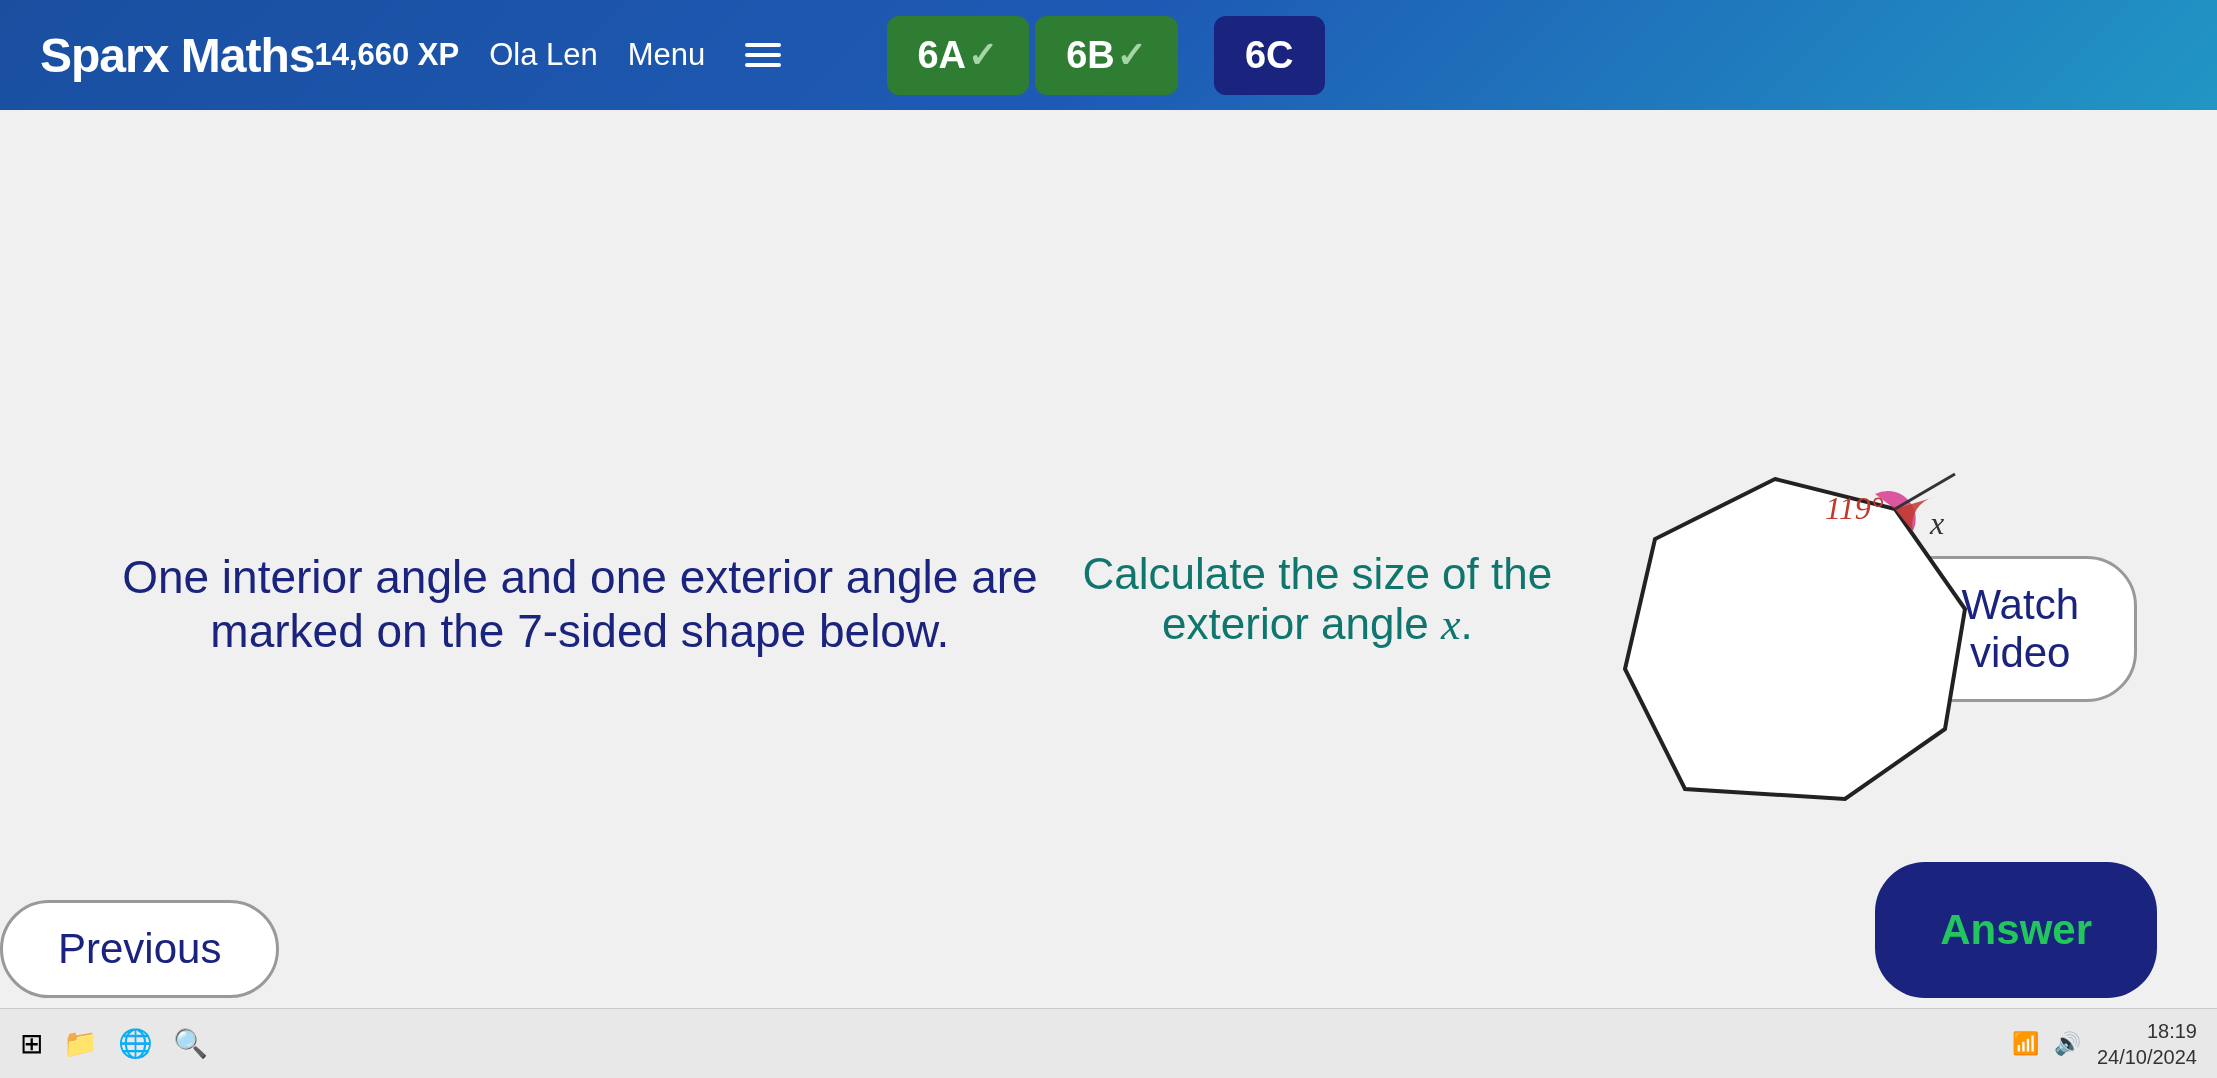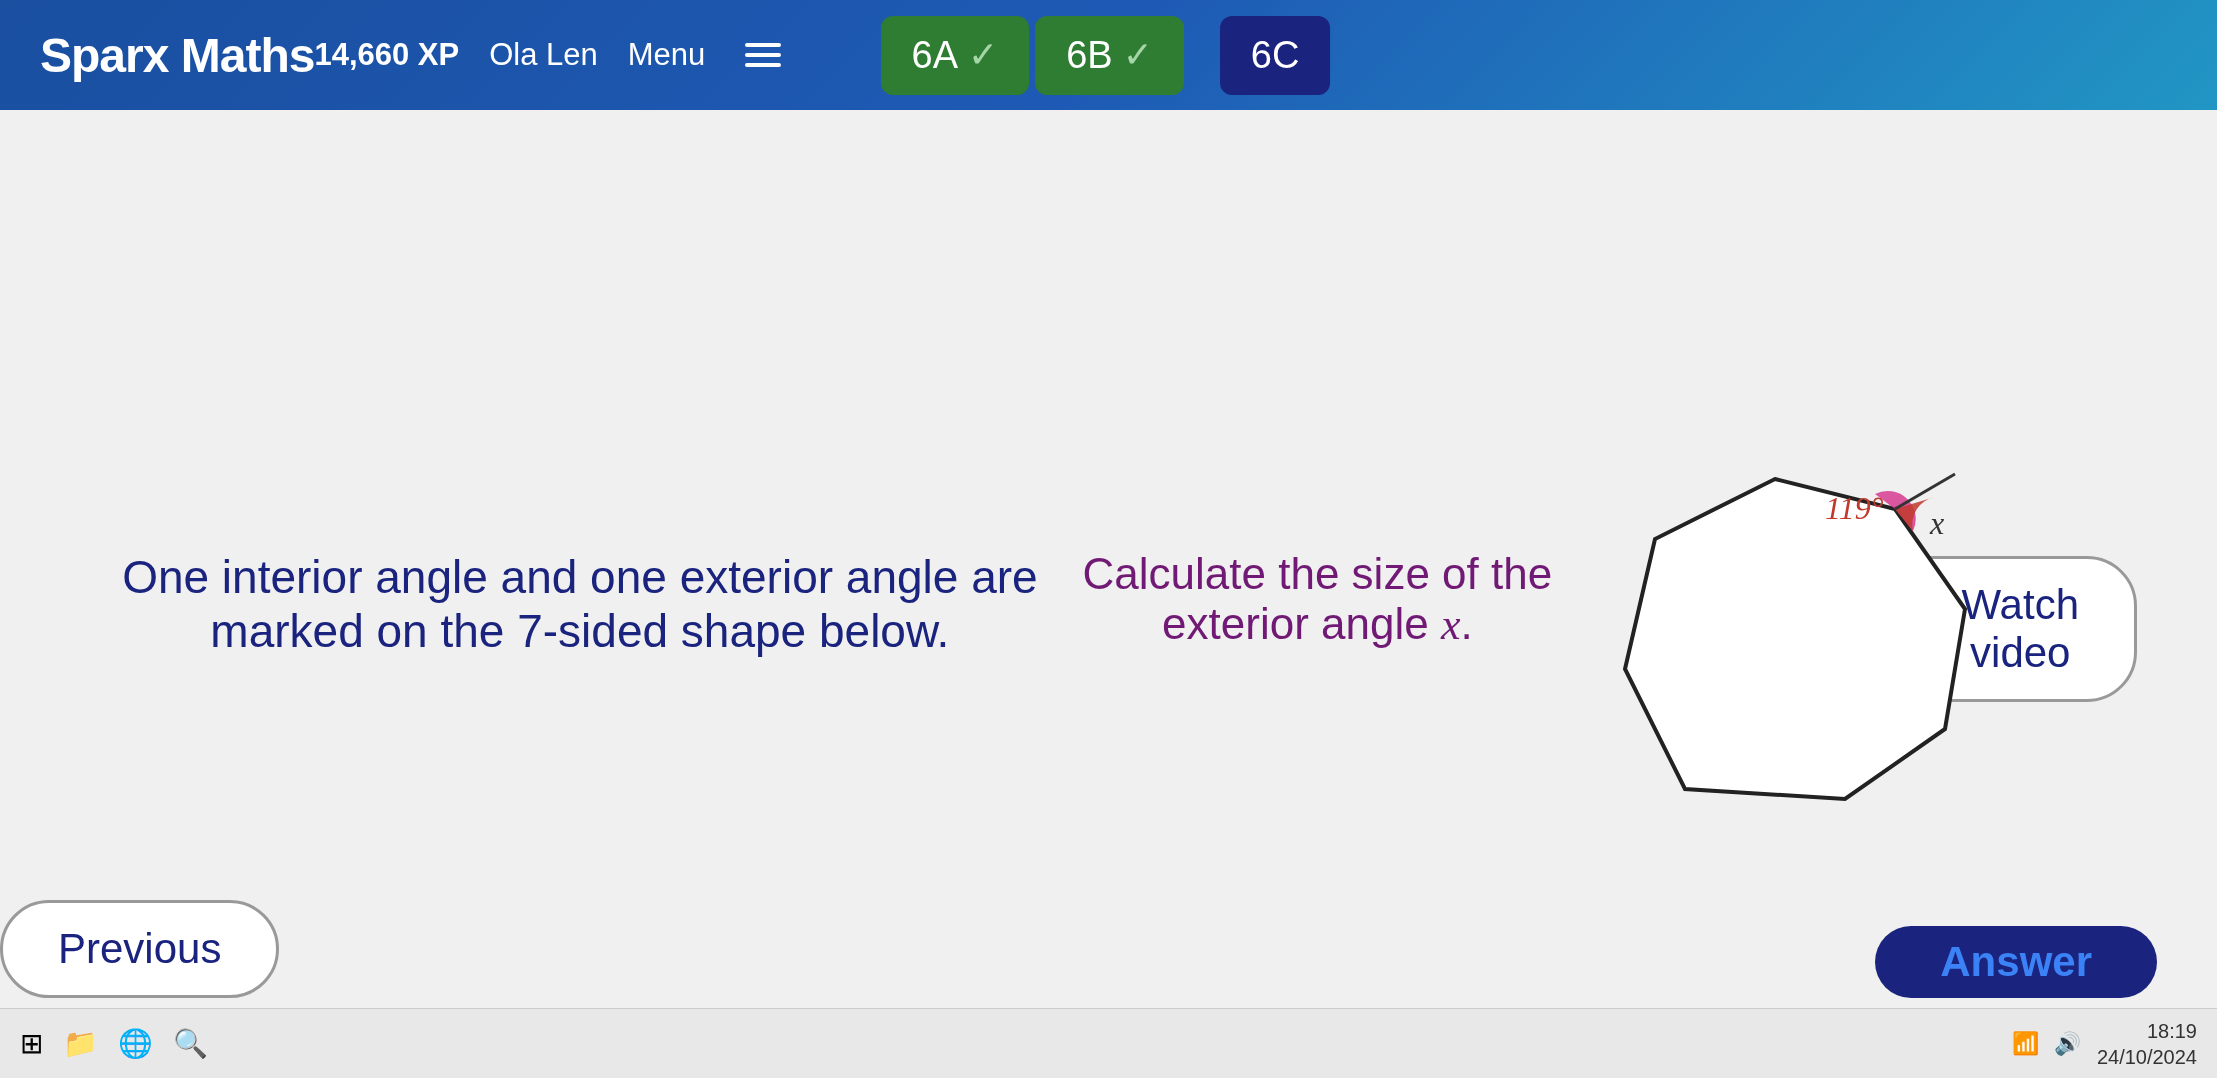--- a/index.html
+++ b/index.html
@@ -41,26 +41,26 @@
       left: 50%;
       transform: translateX(-50%);
       display: flex;
       align-items: center;
       gap: 0;
     }
 
     .tab {
       padding: 18px 31px;
       font-size: 38px;
-      font-weight: 400;
+      font-weight: 700;
       cursor: pointer;
       border-radius: 12px;
       display: flex;
       align-items: center;
-      gap: 10px;
+      gap: 2px;
     }
 
     .tab-done {
       background: #2e7d32;
       color: white;
       margin-right: 6px;
     }
 
     .tab-active {
       background: #1a237e;
@@ -125,21 +125,21 @@
     .question-text-1 {
       font-size: 46px;
       color: #1a237e;
       text-align: center;
       margin-bottom: 30px;
       font-weight: 400;
     }
 
     .question-text-2 {
       font-size: 44px;
-      color: #701a75;
+      color: #0f766e;
       text-align: center;
       margin-bottom: 40px;
       font-weight: 400;
     }
 
     
     .diagram-area {
       position: relative;
       width: 500px;
       height: 350px;
@@ -169,24 +169,24 @@
     .video-icon {
       color: #333;
       font-size: 40px;
     }
 
     .answer-btn {
       position: absolute;
       right: 60px;
       bottom: 80px;
       background: #1a237e;
-      color: #3b82f6;
+      color: #22c55e;
       border: none;
       border-radius: 50px;
-      padding: 12px 65px;
+      padding: 44px 65px;
       font-size: 42px;
       font-weight: 700;
       cursor: pointer;
     }
 
     .previous-btn {
       position: absolute;
       left: 0;
       bottom: 80px;
       background: white;

